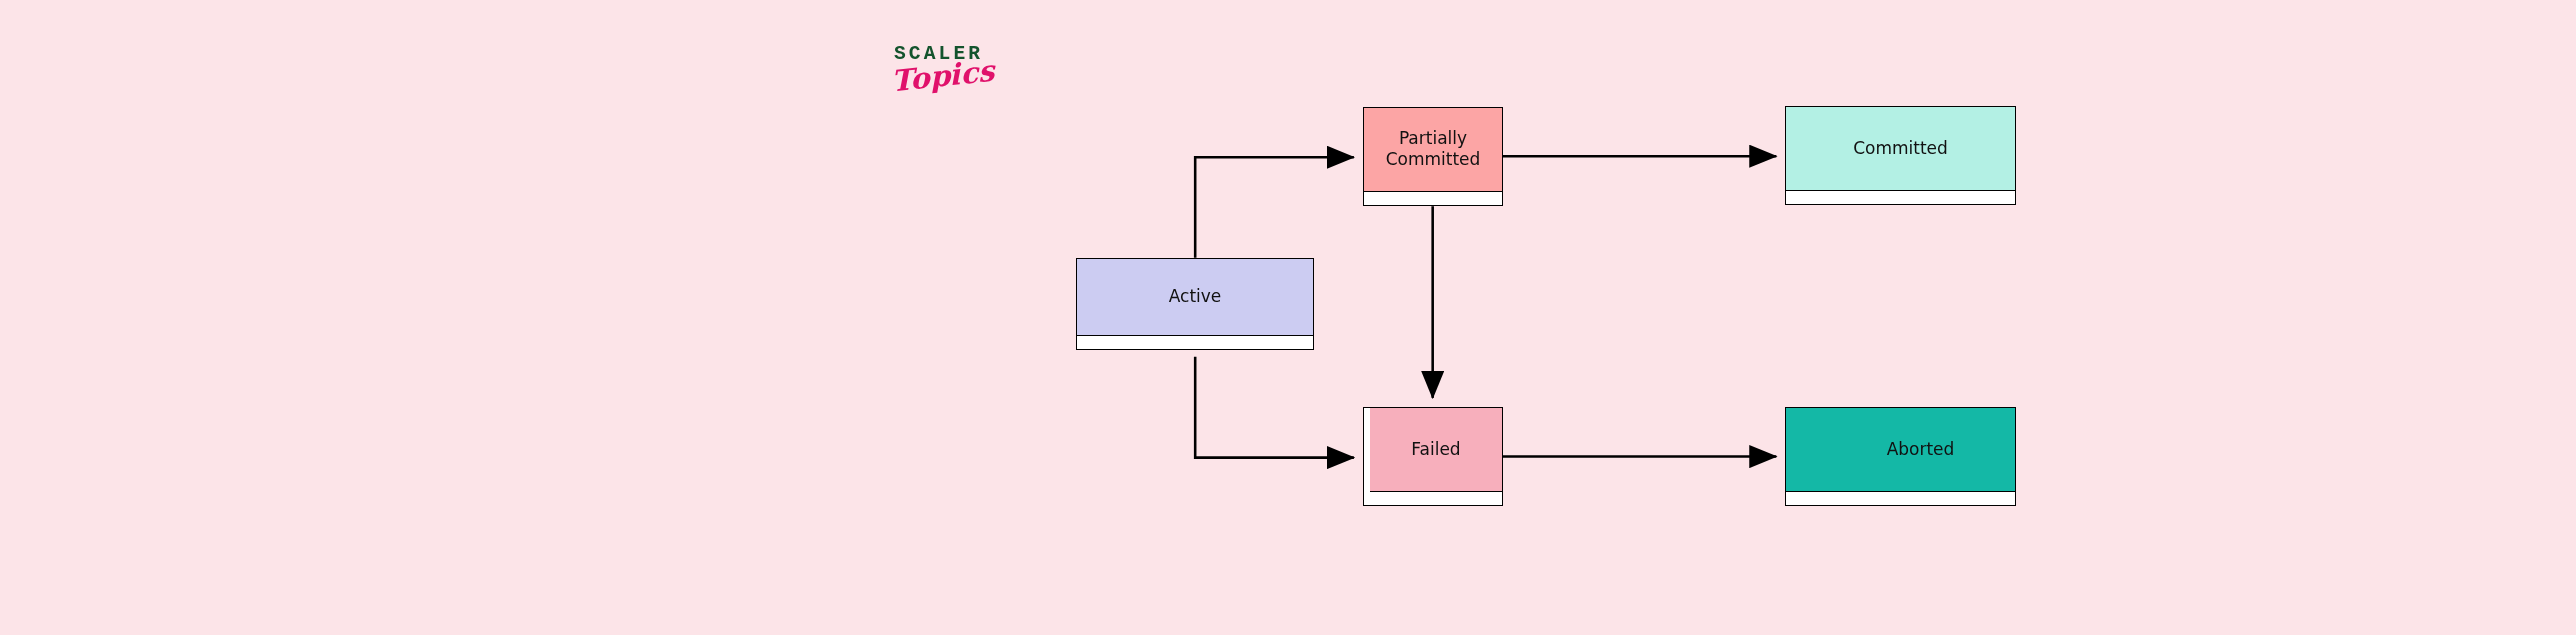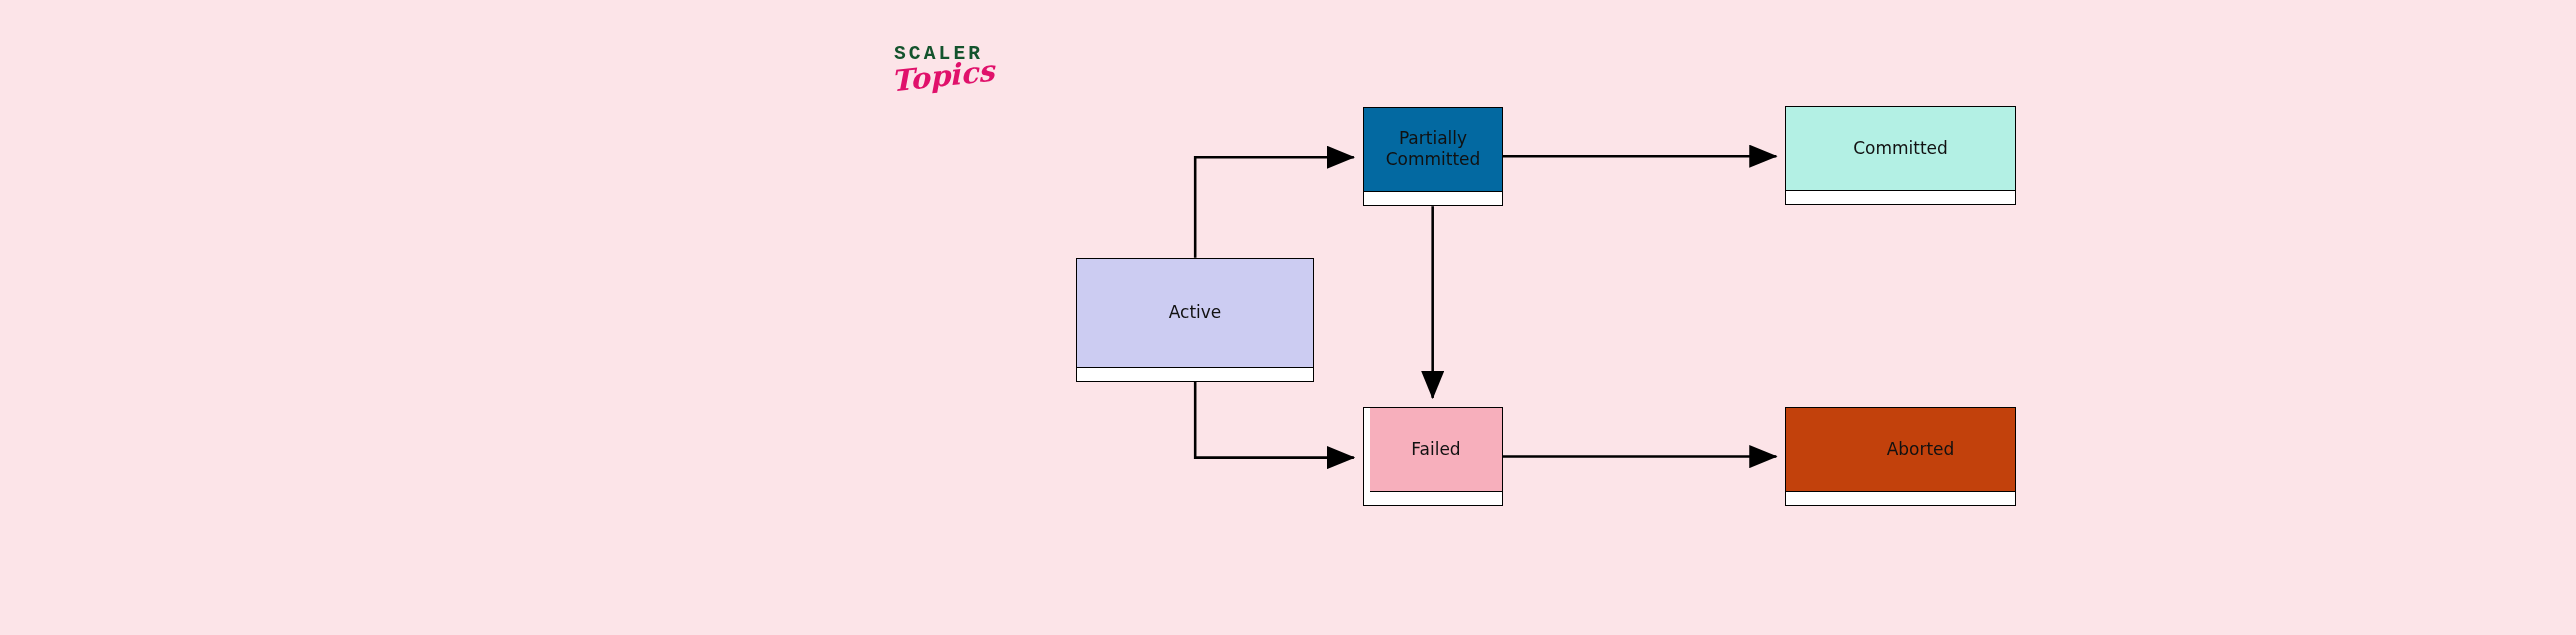--- a/index.html
+++ b/index.html
@@ -79,21 +79,21 @@
   }
   .node-label {
     font-family: "DejaVu Sans", "Liberation Sans", sans-serif;
     font-size: 17px;
     color: #111111;
     text-align: center;
     line-height: 1.25;
     white-space: pre-line;
   }
 
-  #node-active        { left: 1076px; top: 258px; width: 238px; height: 124px; }
+  #node-active        { left: 1076px; top: 258px; width: 238px; height: 92px; }
   #node-partially     { left: 1363px; top: 107px; width: 140px; height: 99px; }
   #node-committed     { left: 1785px; top: 106px; width: 231px; height: 99px; }
   #node-failed        { left: 1363px; top: 407px; width: 140px; height: 99px; padding-left: 6px; }
   #node-aborted       { left: 1785px; top: 407px; width: 231px; height: 99px; }
 </style>
 </head>
 <body>
 
 <div id="brand-logo">
   <div id="brand-wordmark">SCALER</div>
@@ -119,21 +119,21 @@
 </svg>
 
 <div class="node" id="node-active">
   <div class="node-body" style="background:#ccccf2;">
     <span class="node-label">Active</span>
   </div>
   <div class="node-strip"></div>
 </div>
 
 <div class="node" id="node-partially">
-  <div class="node-body" style="background:#0369a1;">
+  <div class="node-body" style="background:#fca5a5;">
     <span class="node-label">Partially
 Committed</span>
   </div>
   <div class="node-strip"></div>
 </div>
 
 <div class="node" id="node-committed">
   <div class="node-body" style="background:#b3f0e4;">
     <span class="node-label">Committed</span>
   </div>
@@ -141,18 +141,18 @@
 </div>
 
 <div class="node" id="node-failed">
   <div class="node-body" style="background:#f7afbc;">
     <span class="node-label">Failed</span>
   </div>
   <div class="node-strip"></div>
 </div>
 
 <div class="node" id="node-aborted">
-  <div class="node-body" style="background:#c2410c;padding-left:40px;">
+  <div class="node-body" style="background:#14b8a6;padding-left:40px;">
     <span class="node-label">Aborted</span>
   </div>
   <div class="node-strip"></div>
 </div>
 
 
 </body></html>

